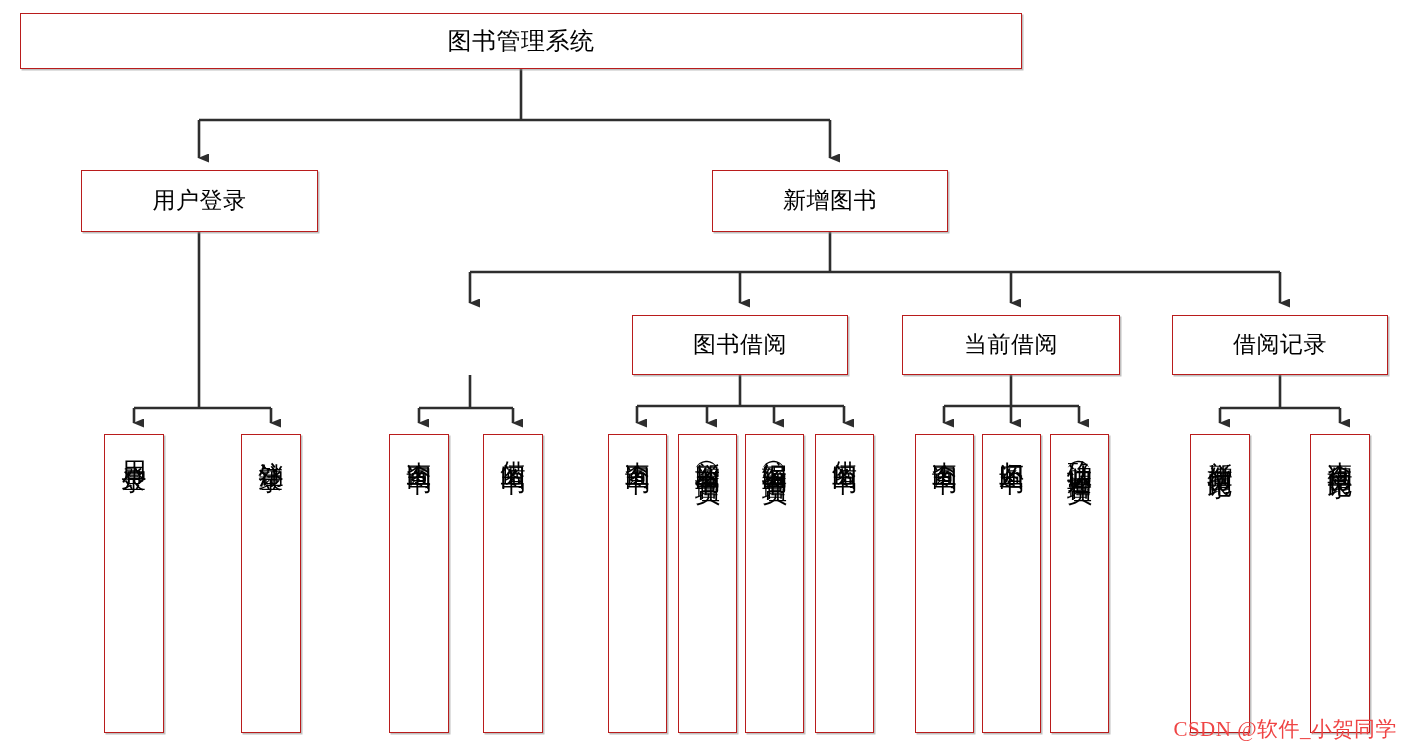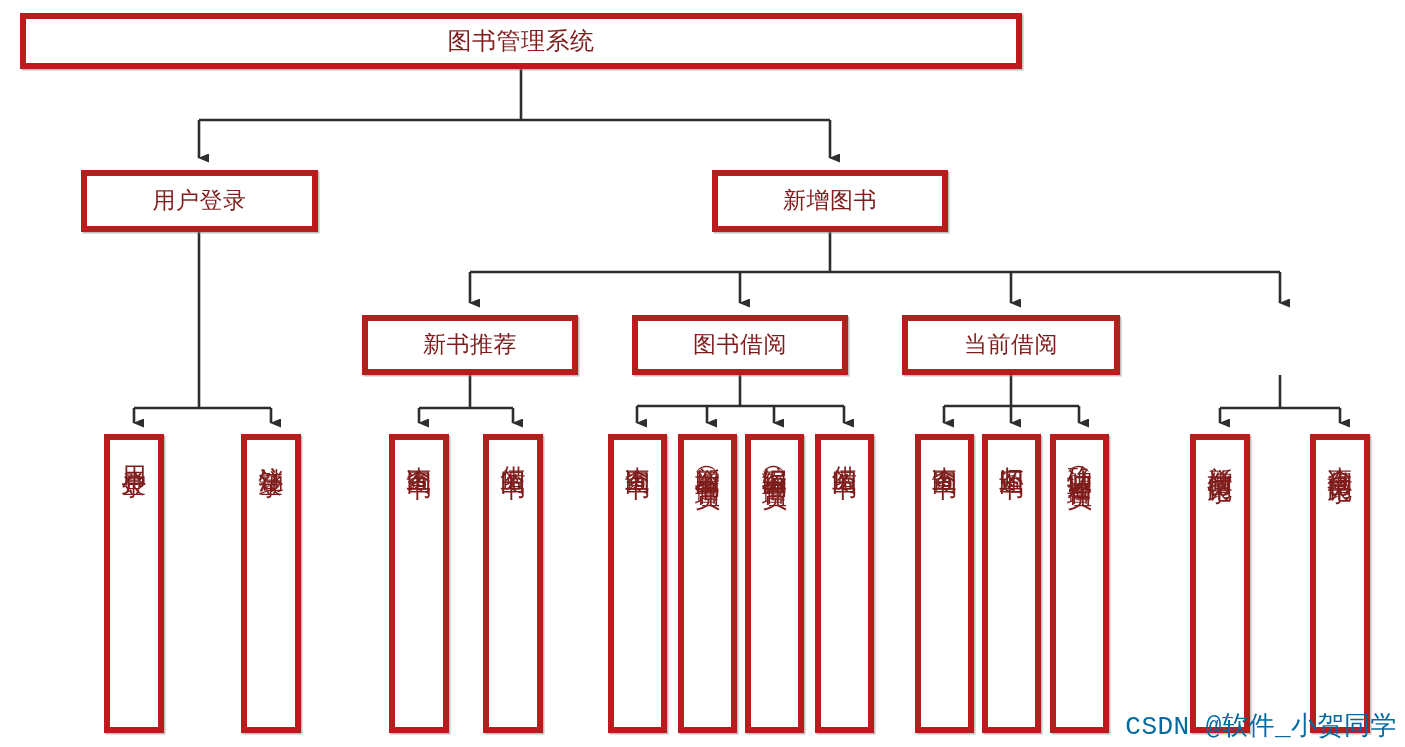--- a/index.html
+++ b/index.html
@@ -30,26 +30,26 @@
     width: 1405px;
     height: 747px;
     pointer-events: none;
   }
 
   
   .node {
     position: absolute;
     box-sizing: border-box;
     background: #ffffff;
-    border: 6px solid #b91c1c;
+    border: 1px solid #b91c1c;
     box-shadow: 1.5px 1.5px 0 rgba(140,140,140,0.55);
     display: flex;
     align-items: center;
     justify-content: center;
-    color: #7f1d1d;
+    color: #000000;
     z-index: 2;
   }
 
   .node .label {
     display: block;
     text-align: center;
     line-height: 1.28;
     letter-spacing: 0.5px;
     white-space: nowrap;
   }
@@ -75,26 +75,26 @@
     letter-spacing: 3px;
     white-space: nowrap;
     transform: none;
   }
 
   
   #watermark {
     position: absolute;
     right: 8px;
     bottom: 4px;
-    font-size: 26px;
-    color: #0369a1;
+    font-size: 21px;
+    color: #ef4444;
     letter-spacing: 0.5px;
     z-index: 5;
     white-space: nowrap;
-    font-family: Liberation Mono, monospace;
+    font-family: Liberation Serif, serif;
   }
 </style>
 </head>
 <body>
 
 <div id="diagram-root">
 
   <svg id="connector-layer" viewBox="0 0 1405 747" width="1405" height="747" xmlns="http://www.w3.org/2000/svg">
     <defs>
       <marker id="arrowhead" markerWidth="10" markerHeight="11" refX="4.5" refY="10" orient="auto" markerUnits="userSpaceOnUse">
@@ -149,29 +149,29 @@
     <span class="label">图书管理系统</span>
   </div>
 
   <div class="node horiz" style="left:81px; top:170px; width:237px; height:62px;">
     <span class="label">用户登录</span>
   </div>
   <div class="node horiz" style="left:712px; top:170px; width:236px; height:62px;">
     <span class="label">新增图书</span>
   </div>
 
-  <div class="node horiz" style="left:362px; top:315px; width:216px; height:60px;">
-    <span class="label">新书推荐</span>
-  </div>
   <div class="node horiz" style="left:632px; top:315px; width:216px; height:60px;">
     <span class="label">图书借阅</span>
   </div>
   <div class="node horiz" style="left:902px; top:315px; width:218px; height:60px;font-family:Liberation Serif, serif;">
     <span class="label">当前借阅</span>
   </div>
+  <div class="node horiz" style="left:1172px; top:315px; width:216px; height:60px;">
+    <span class="label">借阅记录</span>
+  </div>
 
   <div class="node vert" style="left:104px; top:434px; width:60px; height:299px;">
     <span class="label">用户登录</span>
   </div>
   <div class="node vert" style="left:241px; top:434px; width:60px; height:299px;">
     <span class="label">注销登录</span>
   </div>
 
   <div class="node vert" style="left:389px; top:434px; width:60px; height:299px;">
     <span class="label">查询图书</span>

